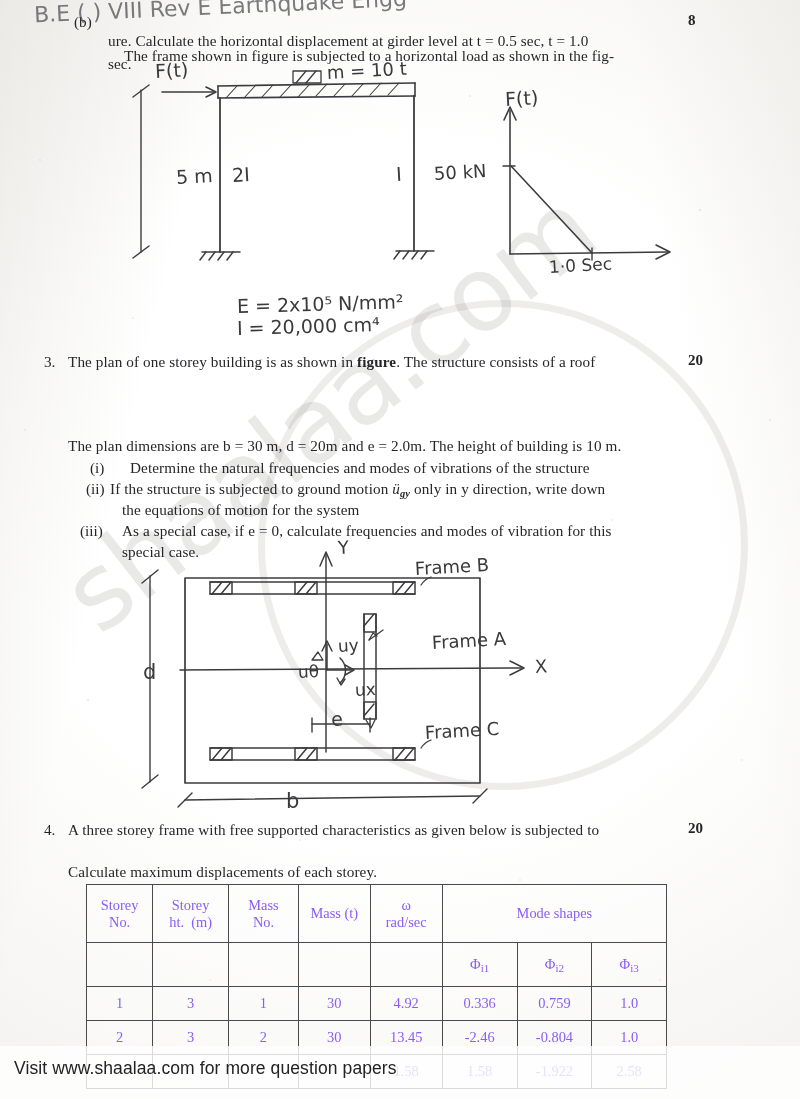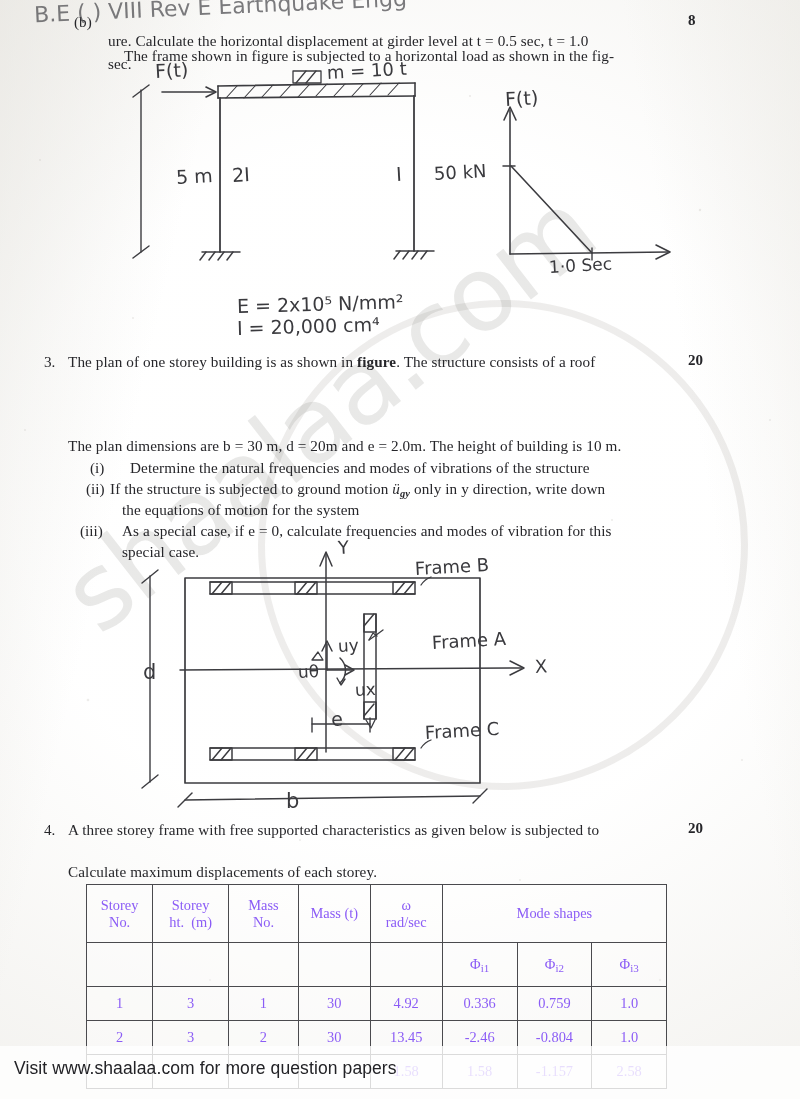--- a/index.html
+++ b/index.html
@@ -455,21 +455,21 @@
           <td>-0.804</td>
           <td>1.0</td>
         </tr>
         <tr class="r-data">
           <td></td>
           <td></td>
           <td></td>
           <td></td>
           <td>1.58</td>
           <td>1.58</td>
-          <td>-1.157</td>
+          <td>-1.922</td>
           <td>2.58</td>
         </tr>
       </tbody>
     </table>
   </div>
 
   <div class="footer-bg"></div>
   <div class="footer">Visit www.shaalaa.com for more question papers</div>
 
 </div>

